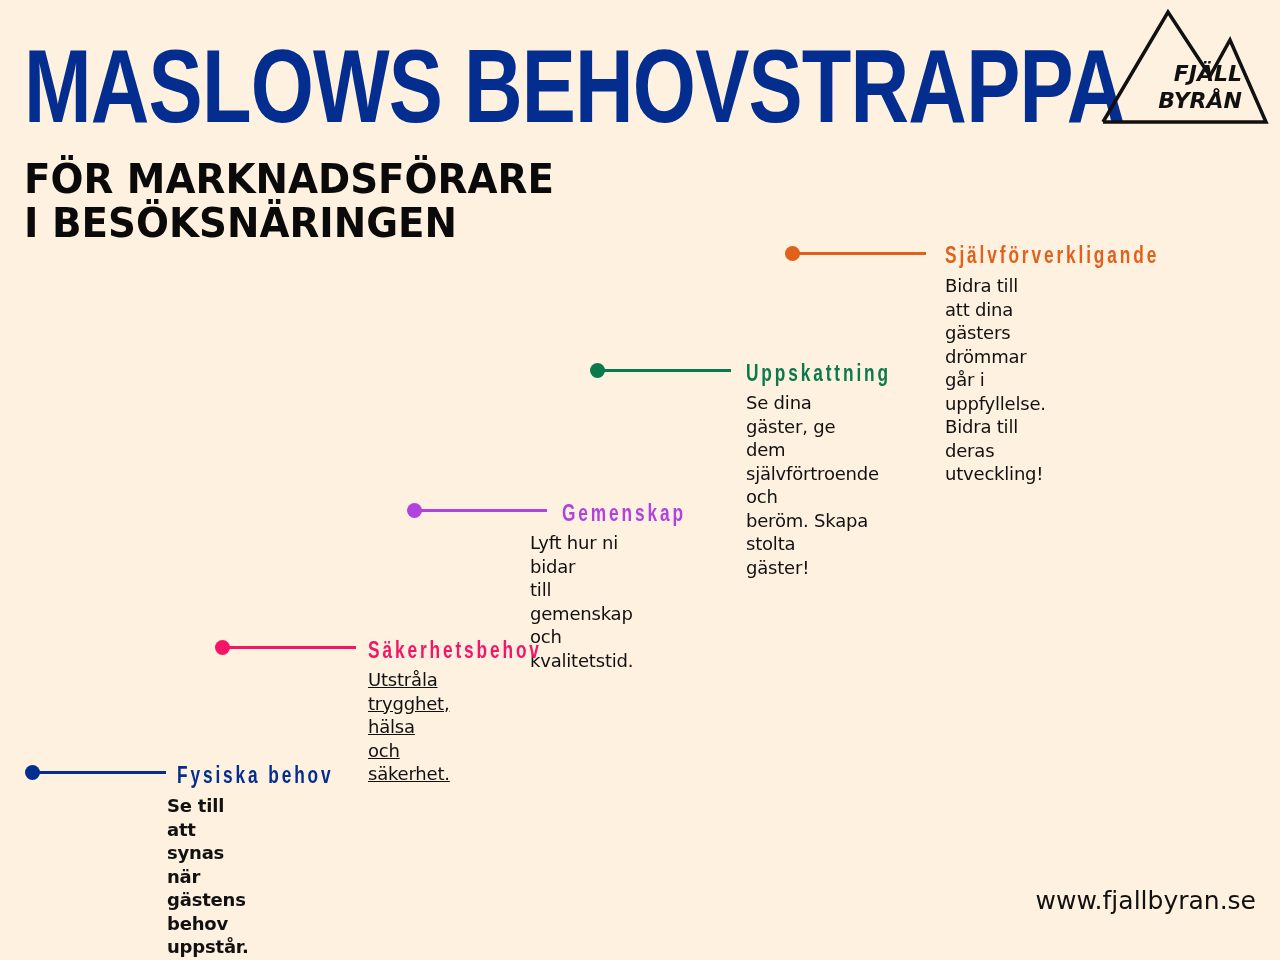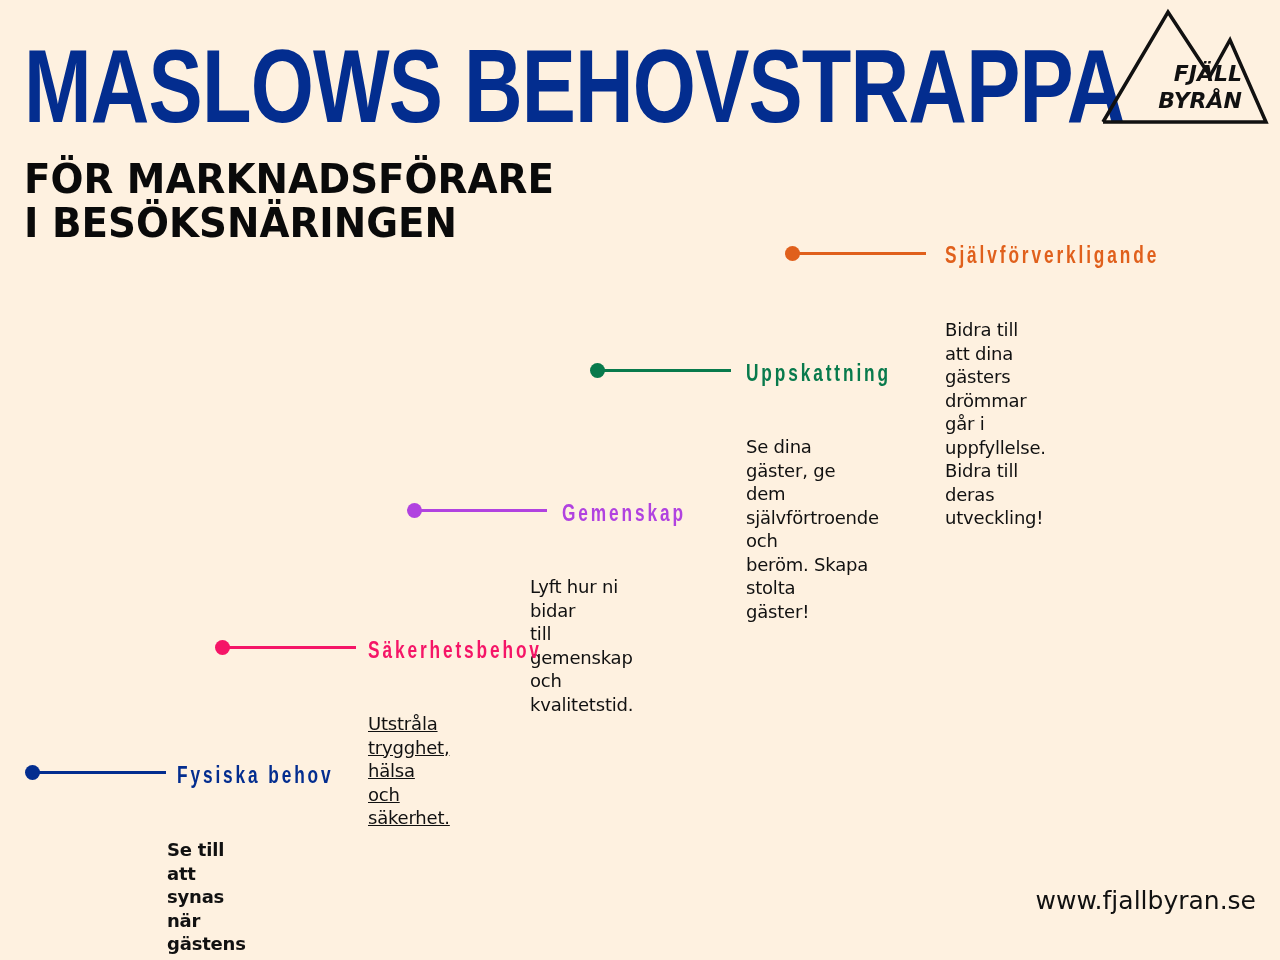--- a/index.html
+++ b/index.html
@@ -36,21 +36,21 @@
   .step .line { position: absolute; height: 3px; }
   .step .heading {
     position: absolute; white-space: nowrap;
     font-family: "Liberation Sans", sans-serif; font-weight: 700;
     font-size: 24px; letter-spacing: 4px;
     transform: scaleX(0.72); transform-origin: left top;
   }
   .step .desc {
     position: absolute; white-space: pre-line;
     font-family: "DejaVu Sans", sans-serif; font-size: 18px;
-    line-height: 23.5px; color: #111; letter-spacing: -0.2px; margin-top: 44px;
+    line-height: 23.5px; color: #111; letter-spacing: -0.2px;
   }
   .website {
     position: absolute; right: 24px; top: 886px;
     font-family: "DejaVu Sans", sans-serif; font-size: 25px; color: #111;
   }
 </style>
 </head>
 <body>
 
 <div class="title">MASLOWS BEHOVSTRAPPA</div>

